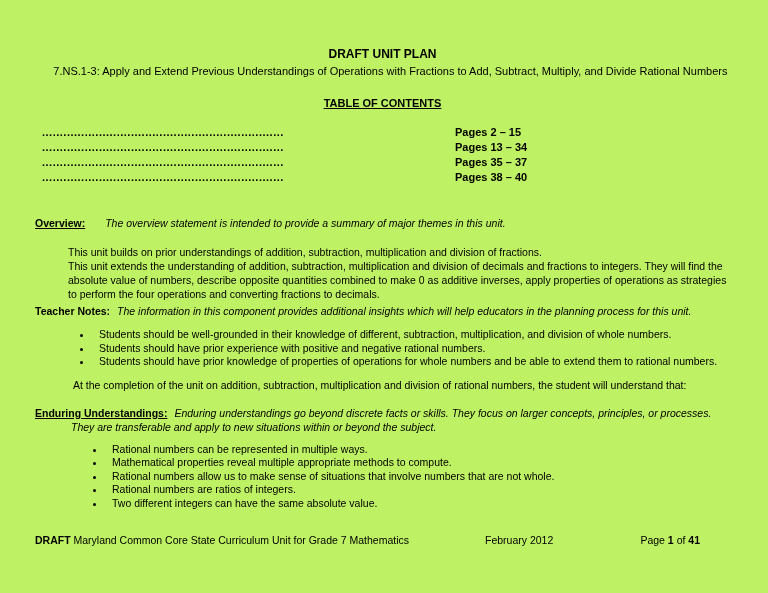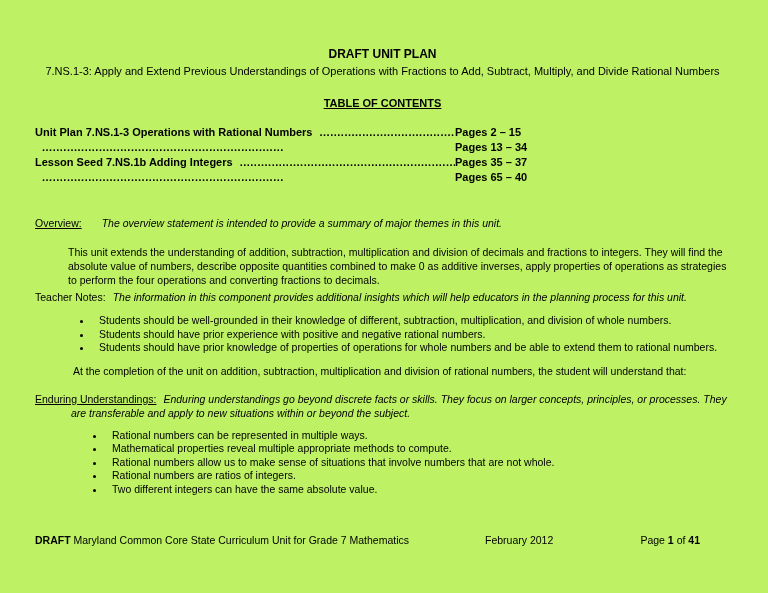--- a/index.html
+++ b/index.html
@@ -21,21 +21,21 @@
   
   .doc-title {
     margin: 0;
     text-align: center;
     font-size: 12px;
     line-height: 14px;
     font-weight: bold;
   }
   .doc-subtitle {
     margin: 3px auto 0;
-    text-align: center;
+    text-align: right;
     font-size: 11px;
     line-height: 14px;
     max-width: 690px;
   }
   
   .toc-heading {
     margin: 18px 0 0;
     text-align: center;
     font-size: 11px;
     line-height: 14px;
@@ -56,21 +56,21 @@
   .toc-label { flex: 0 0 auto; }
   .toc-leader {
     flex: 1 1 auto;
     overflow: hidden;
     padding-left: 7px;
     letter-spacing: 0.5px;
   }
   .toc-pages { flex: 0 0 88px; text-align: left; }
   
   .section { font-size: 10.5px; line-height: 14px; }
-  .sec-label { font-weight: normal; }
+  .sec-label { font-weight: bold; }
   .underlined { text-decoration: underline; }
   .italic { font-style: italic; }
   .overview-head { margin-top: 31px; }
   .overview-head .sec-desc { margin-left: 20px; }
   .teacher-head .sec-desc,
   .enduring-head .sec-desc { margin-left: 7px; }
   .overview-body {
     margin-top: 15px;
     margin-left: 33px;
     max-width: 662px;
@@ -120,43 +120,42 @@
 
 <div class="page">
 
   <h1 class="doc-title">DRAFT UNIT PLAN</h1>
   <div class="doc-subtitle">7.NS.1-3: Apply and Extend Previous Understandings of Operations with Fractions to Add, Subtract, Multiply, and Divide Rational Numbers</div>
 
   <div class="toc-heading">TABLE OF CONTENTS</div>
 
   <div class="toc">
     <div class="toc-row">
-      <span class="toc-label">Unit Plan 7.NS.1-3 Operations with Rational Numbers</span>
       <span class="toc-leader">....................................................................</span>
       <span class="toc-pages">Pages 2 – 15</span>
     </div>
     <div class="toc-row">
       <span class="toc-leader">....................................................................</span>
       <span class="toc-pages">Pages 13 – 34</span>
     </div>
     <div class="toc-row">
-      <span class="toc-label">Lesson Seed 7.NS.1b Adding Integers</span>
       <span class="toc-leader">....................................................................</span>
       <span class="toc-pages">Pages 35 – 37</span>
     </div>
     <div class="toc-row">
       <span class="toc-leader">....................................................................</span>
-      <span class="toc-pages">Pages 65 – 40</span>
+      <span class="toc-pages">Pages 38 – 40</span>
     </div>
   </div>
 
   <div class="section overview-head">
     <span class="sec-label underlined">Overview:</span><span class="sec-desc italic">The overview statement is intended to provide a summary of major themes in this unit.</span>
   </div>
   <div class="section overview-body">
+    <div>This unit builds on prior understandings of addition, subtraction, multiplication and division of fractions.</div>
     <div>This unit extends the understanding of addition, subtraction, multiplication and division of decimals and fractions to integers.  They will find the absolute value of numbers, describe opposite quantities combined to make 0 as additive inverses, apply properties of operations as strategies to perform the four operations and converting fractions to decimals.</div>
   </div>
 
   <div class="section teacher-head">
     <span class="sec-label">Teacher Notes:</span><span class="sec-desc italic">The information in this component provides additional insights which will help educators in the planning process for this unit.</span>
   </div>
   <ul class="bullets">
     <li>Students should be well-grounded in their knowledge of different, subtraction, multiplication, and division of whole numbers.</li>
     <li>Students should have prior experience with positive and negative rational numbers.</li>
     <li>Students should have prior knowledge of properties of operations for whole numbers and be able to extend them to rational numbers.</li>

